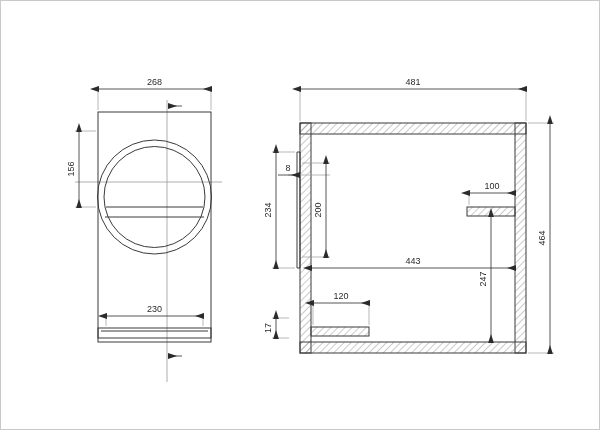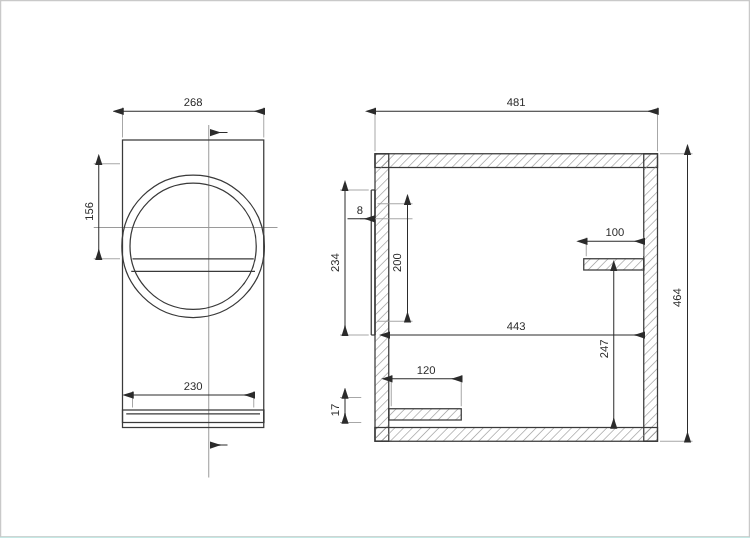--- a/index.html
+++ b/index.html
@@ -1,18 +1,18 @@
 <!DOCTYPE html>
 <html><head>
 <meta charset="utf-8">
 <style>
   html,body{margin:0;padding:0;background:#ffffff;}
   body{width:600px;height:430px;overflow:hidden;
        font-family:"Liberation Sans", sans-serif;}
-  #sheet{position:relative;width:600px;height:430px;background:#14b8a6;}
+  #sheet{position:relative;width:600px;height:430px;background:#1d4ed8;}
   #sheet svg{display:block;}
   .dimtext{font-family:"Liberation Sans", sans-serif;font-size:9px;fill:#2b2b2b;}
 </style>
 </head>
 <body>
 
 <div id="sheet">
 <svg width="600" height="430" viewBox="0 0 600 430" xmlns="http://www.w3.org/2000/svg">
 
   <defs>

